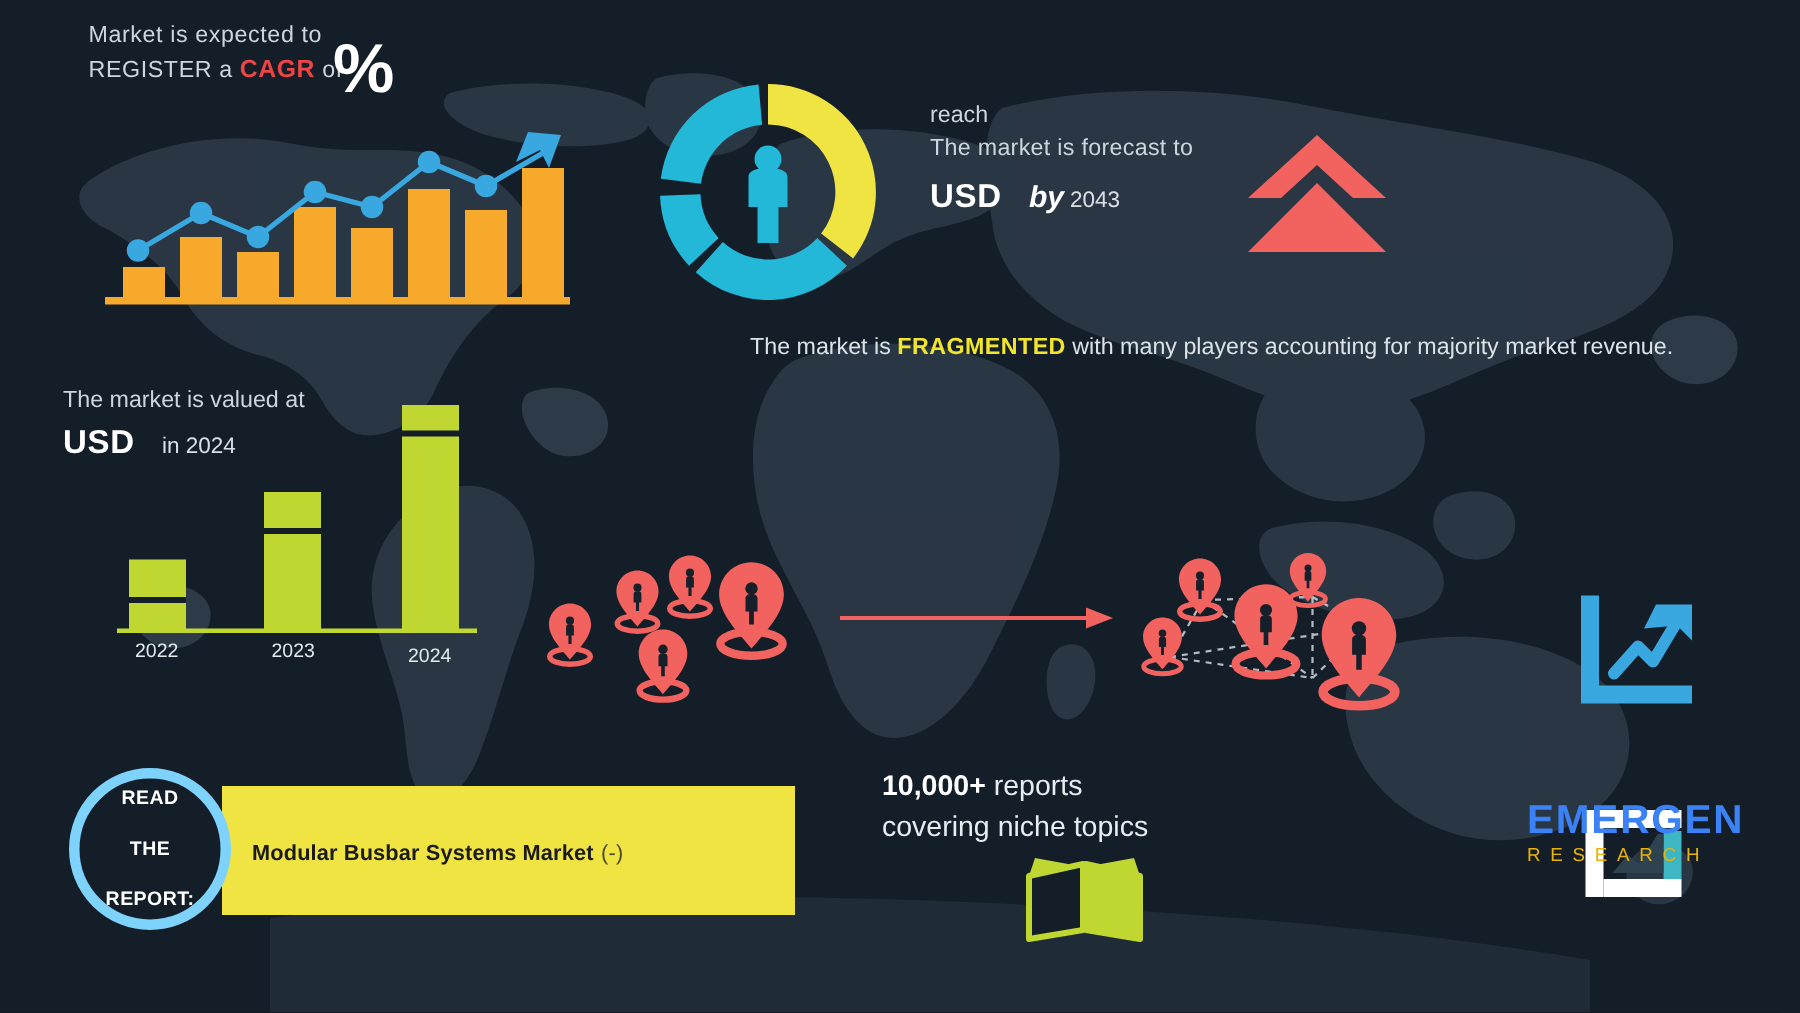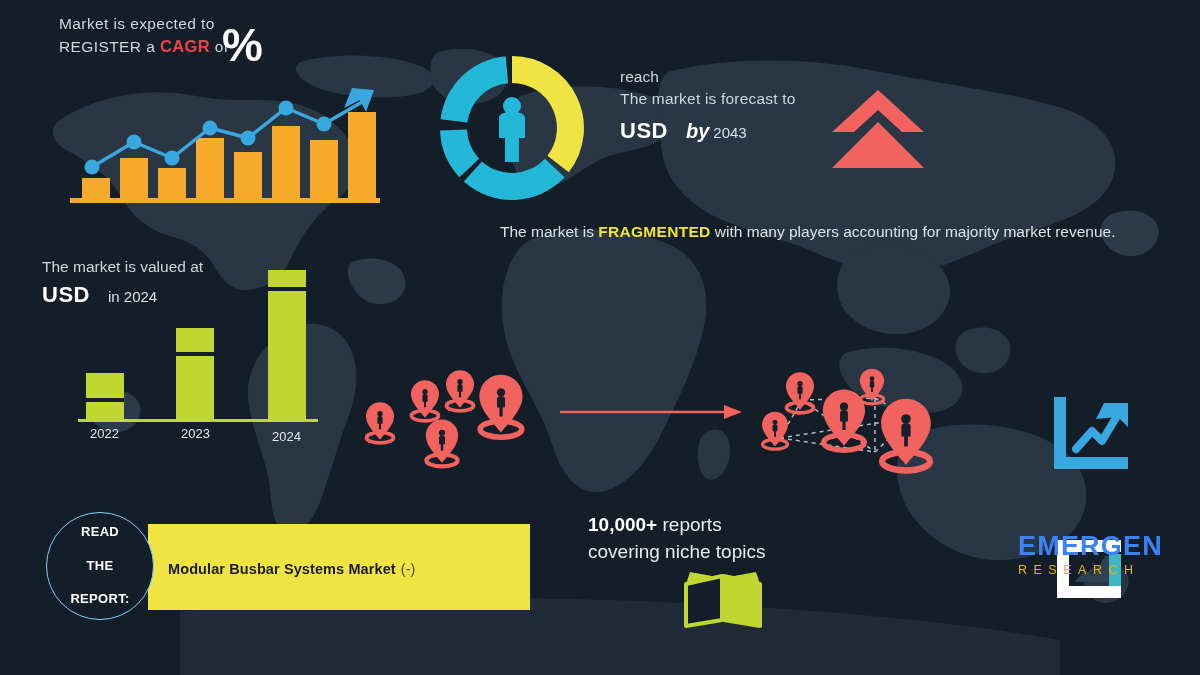--- a/index.html
+++ b/index.html
@@ -30,21 +30,21 @@
   #reports-block{left:588px;top:512px;width:260px;line-height:1.4;}
   #reports-l1{font-size:19px;color:#e6ecf0;}
   #reports-l1 b{font-weight:bold;color:#ffffff;}
   #reports-l2{font-size:19px;color:#e6ecf0;}
   
   #banner{left:148px;top:524px;width:382px;height:86px;background:#f0e442;}
   #banner-text{left:168px;top:561px;font-size:14.5px;font-weight:bold;color:#1b1b1b;letter-spacing:.1px;}
   #banner-text .dash{font-weight:normal;color:#4a4a2a;}
   #read-circle{
     left:46px;top:512px;width:108px;height:108px;border-radius:50%;
-    background:#141e29;border:1px solid #7dd3fc;box-sizing:border-box;
+    background:#141e29;border:7px solid #7dd3fc;box-sizing:border-box;
     display:flex;align-items:center;justify-content:center;
   }
   #read-circle span{
     display:block;text-align:center;font-size:13px;font-weight:bold;
     color:#ffffff;line-height:1.3;letter-spacing:.3px;
   }
   
   .yr-tick{font-size:13px;color:#e2e8ec;}
   
   #logo{left:1018px;top:533px;width:150px;}

